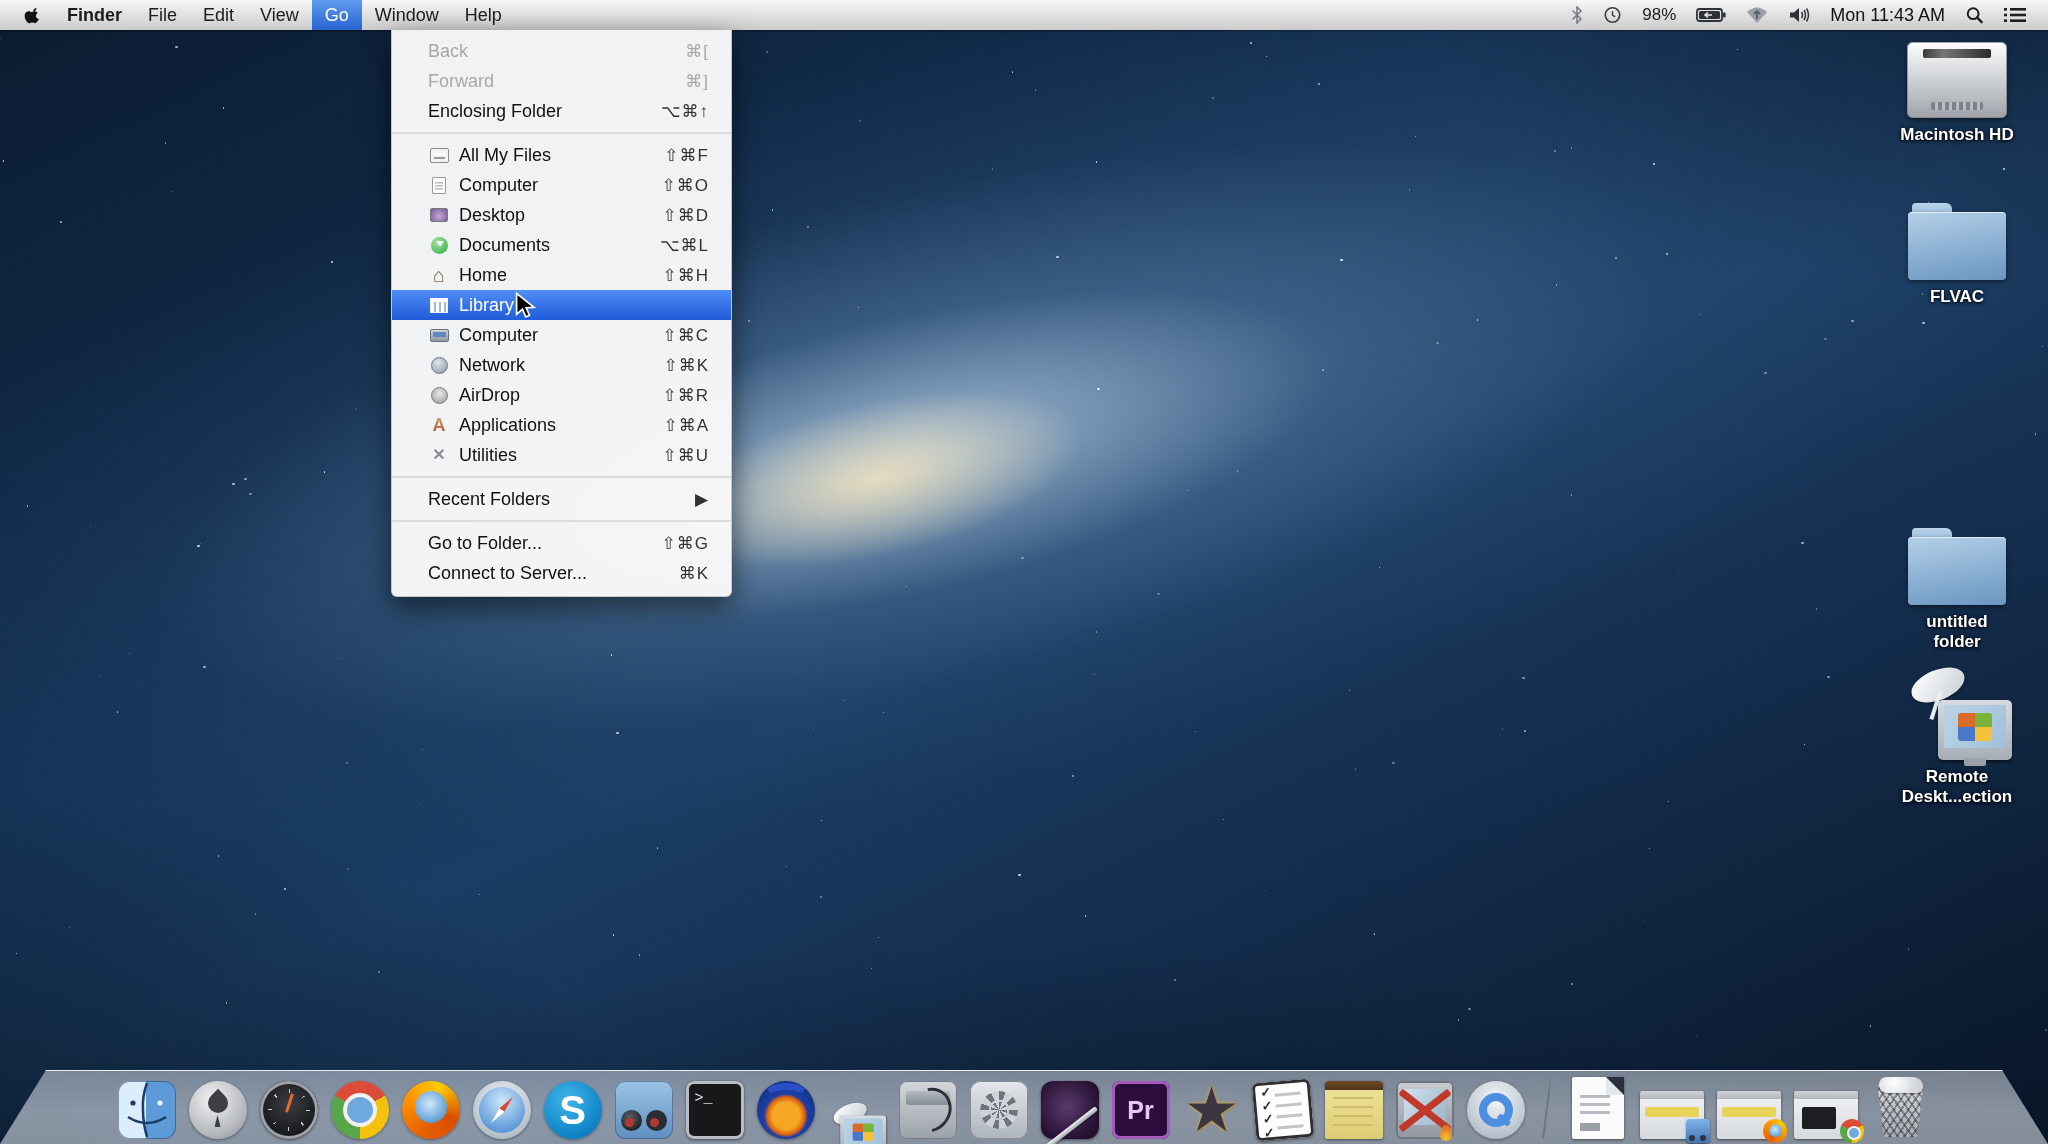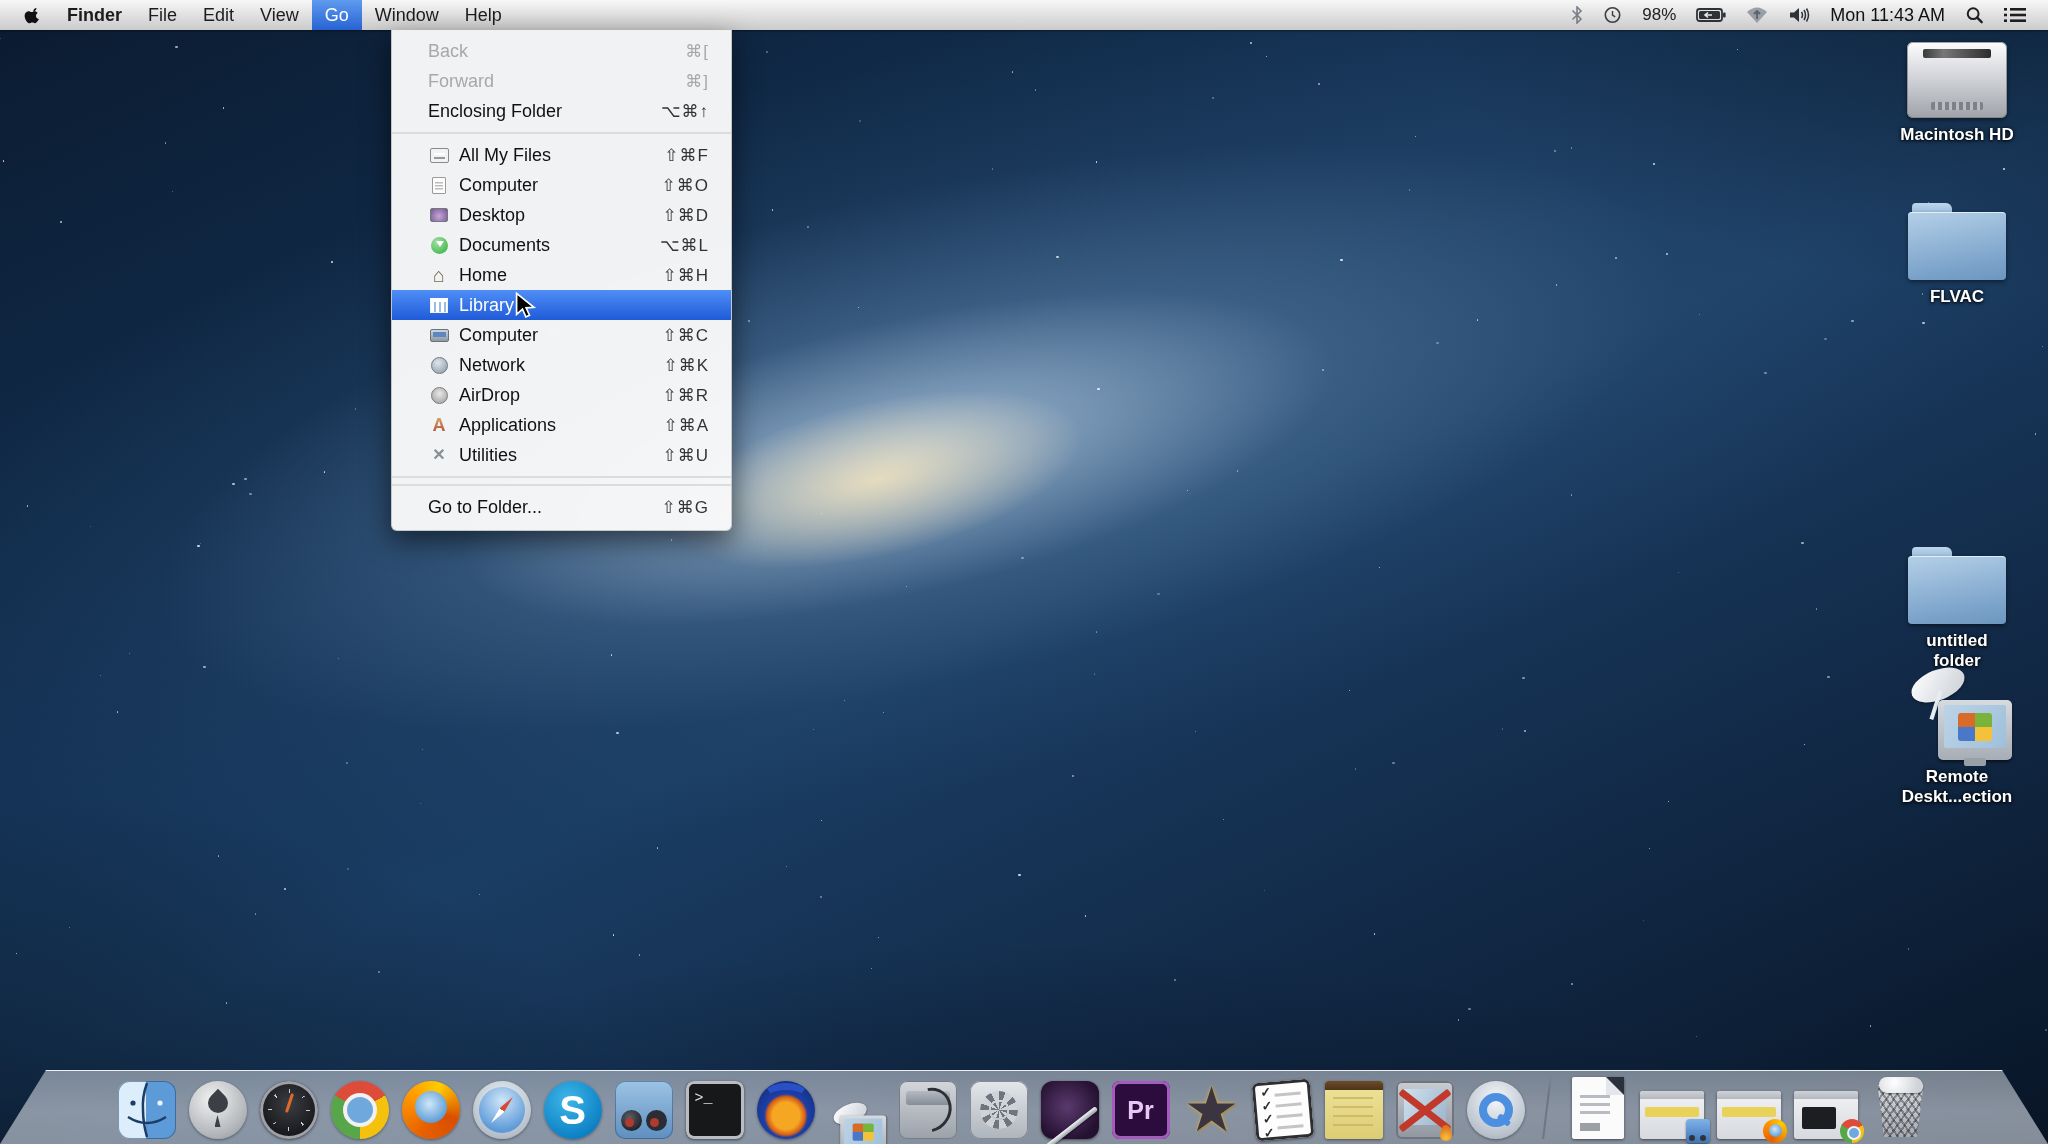--- a/index.html
+++ b/index.html
@@ -468,42 +468,50 @@
       <span class="mi-ic ic-apps">A</span>
       <span class="mi-label">Applications</span>
       <span class="mi-key">⇧⌘A</span>
     </div>
     <div class="mi">
       <span class="mi-ic ic-utils">✕</span>
       <span class="mi-label">Utilities</span>
       <span class="mi-key">⇧⌘U</span>
     </div>
     <div class="m-sep"></div>
+    <div class="mi no-icon">
+      <span class="mi-label">Recent Folders</span>
+      <span class="mi-key">▶</span>
+    </div>
     <div class="m-sep"></div>
     <div class="mi no-icon">
       <span class="mi-label">Go to Folder...</span>
       <span class="mi-key">⇧⌘G</span>
     </div>
+    <div class="mi no-icon">
+      <span class="mi-label">Connect to Server...</span>
+      <span class="mi-key">⌘K</span>
+    </div>
   </div>
 
   <div id="cursor">
     <svg width="26" height="28" viewBox="0 0 18 20">
         <path d="M3 1 L3 16 L7.2 12.3 L9.6 17.8 L12.2 16.6 L9.8 11.3 L15.4 11 Z" fill="#000" stroke="#fff" stroke-width="1.2"></path>
       </svg>
   </div>
 
   <div class="dicon" style="top:42px;">
     <div class="hd-icon"></div>
     <div class="dlabel">Macintosh HD</div>
   </div>
   <div class="dicon" style="top:202px;">
     <div class="folder-icon"></div>
     <div class="dlabel">FLVAC</div>
   </div>
-  <div class="dicon" style="top:546px;">
+  <div class="dicon" style="top:527px;">
     <div class="folder-icon"></div>
     <div class="dlabel" style="width:100px;">untitled folder</div>
   </div>
   <div class="dicon" style="top:668px;">
     <div class="rdc">
       <span class="dish">
           <span class="bowl"></span>
           <span class="pole"></span>
         </span>
       <span class="mon">

